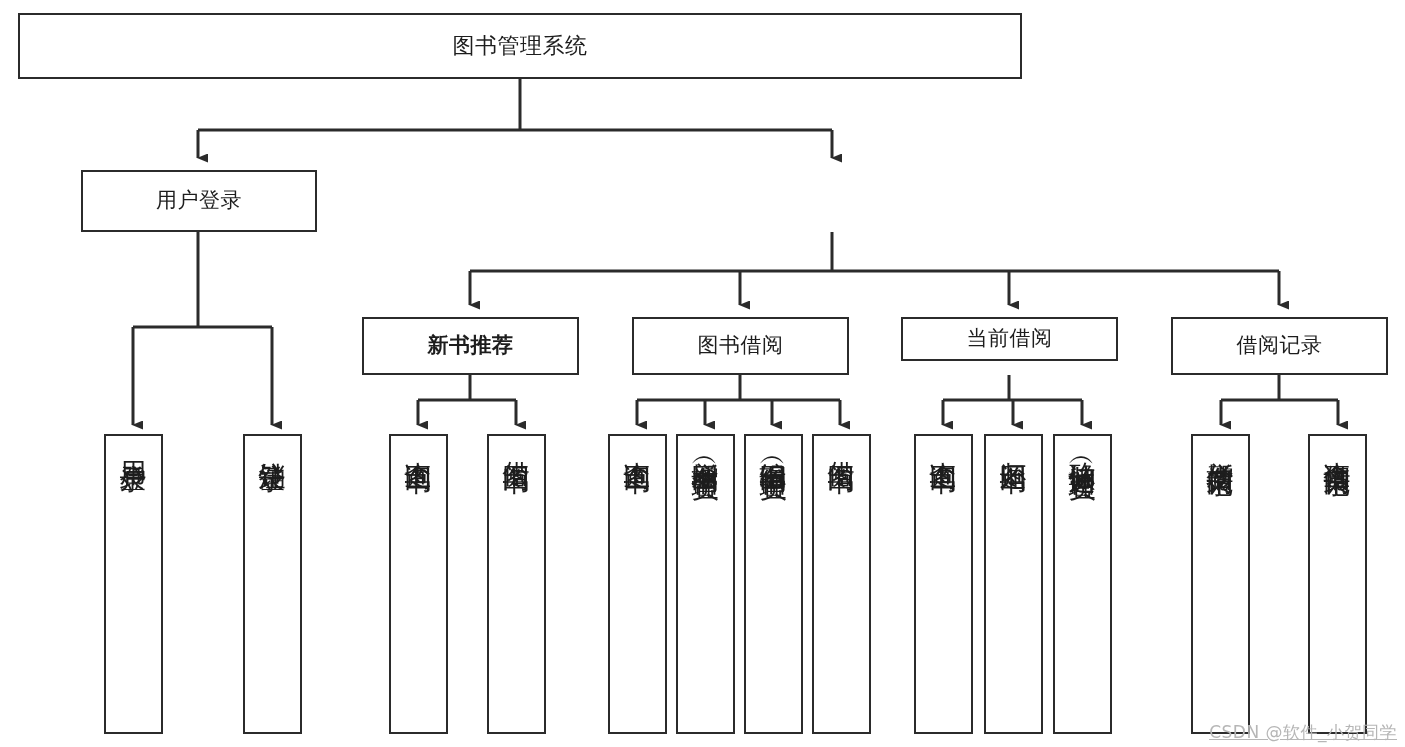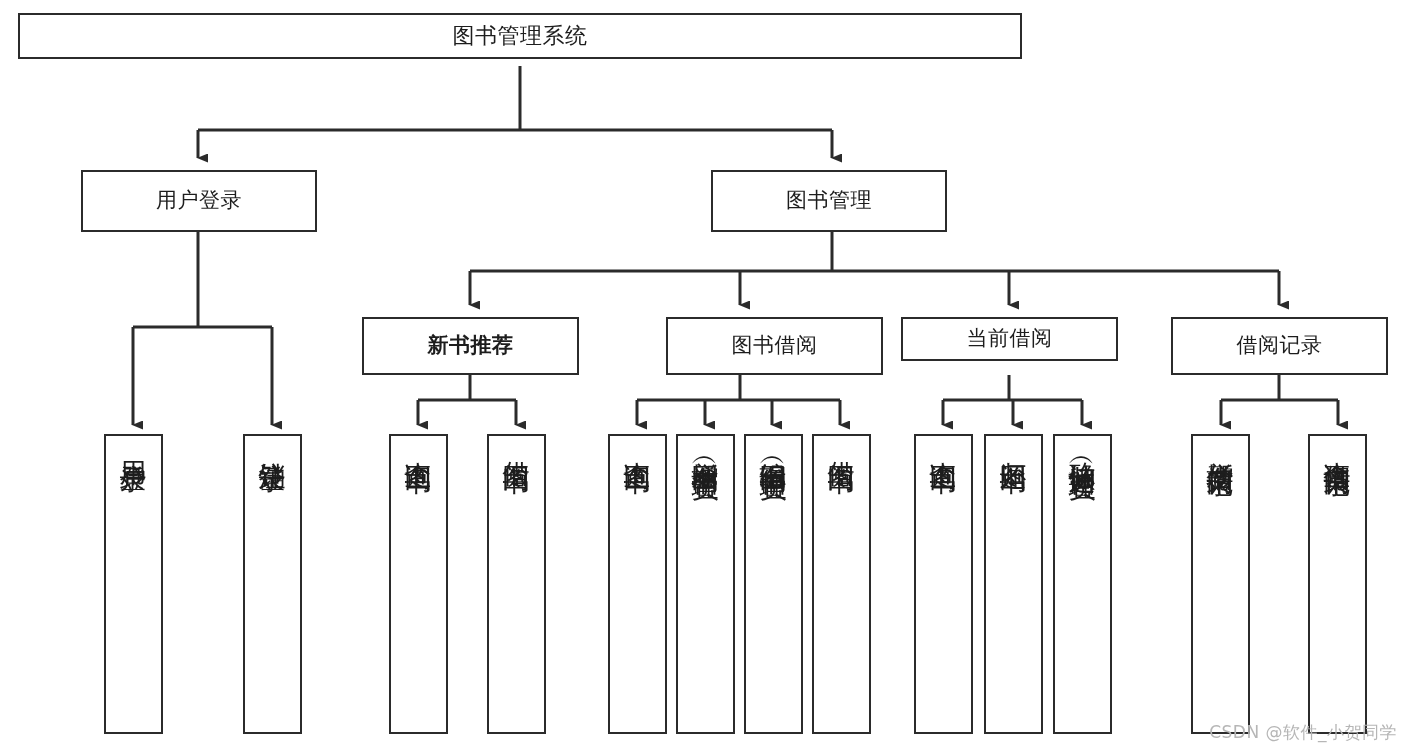--- a/index.html
+++ b/index.html
@@ -63,20 +63,21 @@
   }
   #watermark {
     position: absolute;
     right: 8px;
     bottom: 3px;
     font-size: 17px;
     color: #b6b6b6;
     letter-spacing: 0.5px;
     white-space: nowrap;
     pointer-events: none;
+    text-decoration: underline;
   }
 </style>
 </head>
 <body>
 
 <div id="diagram-root">
 
   <svg id="connector-layer" viewBox="0 0 1405 747" width="1405" height="747" xmlns="http://www.w3.org/2000/svg">
     <defs>
       <marker id="arrowhead" markerWidth="9" markerHeight="11" refX="4.5" refY="10" orient="auto" markerUnits="userSpaceOnUse">
@@ -120,37 +121,34 @@
       <path d="M1013,400 L1013,425" marker-end="url(#arrowhead)"></path>
       <path d="M1082,400 L1082,425" marker-end="url(#arrowhead)"></path>
 
       <path d="M1279,375 L1279,400"></path>
       <path d="M1221,400 L1338,400"></path>
       <path d="M1221,400 L1221,425" marker-end="url(#arrowhead)"></path>
       <path d="M1338,400 L1338,425" marker-end="url(#arrowhead)"></path>
     </g>
   </svg>
 
-  <div class="node horizontal root" style="left:18px; top:13px; width:1004px; height:46px;">
+  <div class="node horizontal root" style="left:18px; top:13px; width:1004px; height:66px;">
     <span class="node-label">图书管理系统</span>
   </div>
 
   <div class="node horizontal" style="left:81px; top:170px; width:236px; height:62px;">
     <span class="node-label">用户登录</span>
   </div>
 
-  <div class="node horizontal" style="left:711px; top:170px; width:236px; height:62px;">
-    <span class="node-label">图书管理</span>
-  </div>
 
   <div class="node horizontal" style="left:362px; top:317px; width:217px; height:58px;font-weight:bold;">
     <span class="node-label">新书推荐</span>
   </div>
 
-  <div class="node horizontal" style="left:666px; top:317px; width:217px; height:58px;">
+  <div class="node horizontal" style="left:632px; top:317px; width:217px; height:58px;">
     <span class="node-label">图书借阅</span>
   </div>
 
   <div class="node horizontal" style="left:901px; top:317px; width:217px; height:44px;">
     <span class="node-label">当前借阅</span>
   </div>
 
   <div class="node horizontal" style="left:1171px; top:317px; width:217px; height:58px;justify-content:center;">
     <span class="node-label">借阅记录</span>
   </div>

